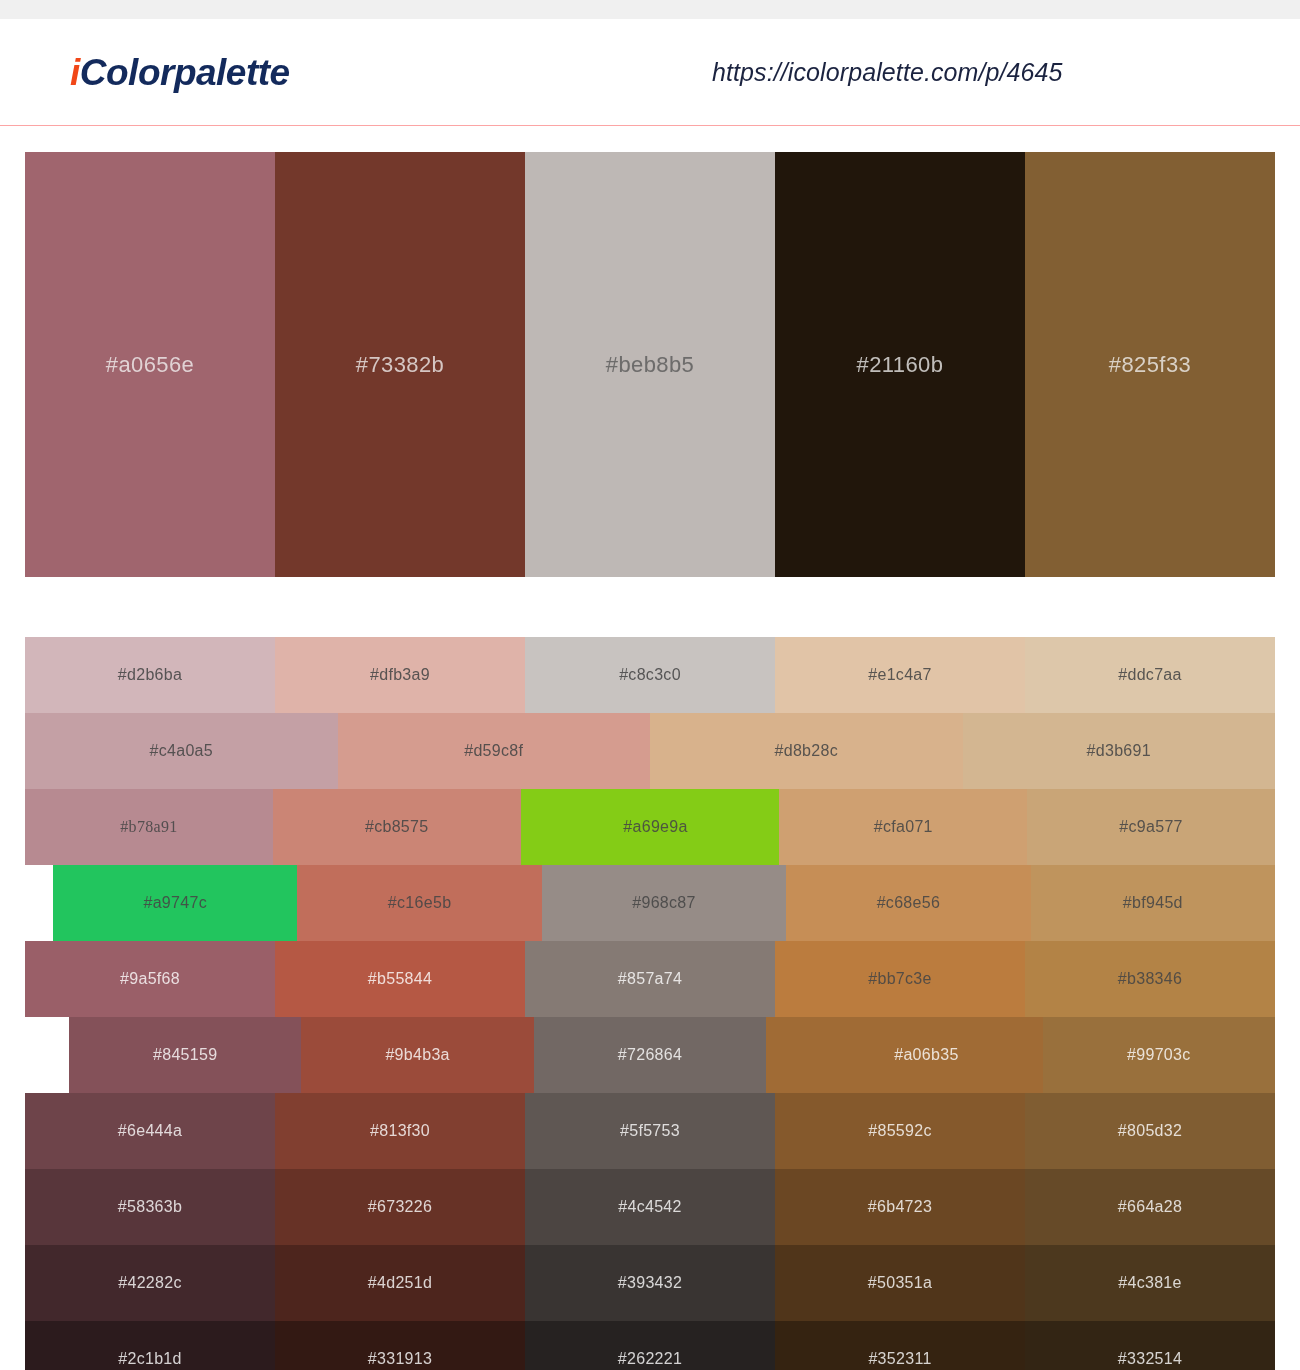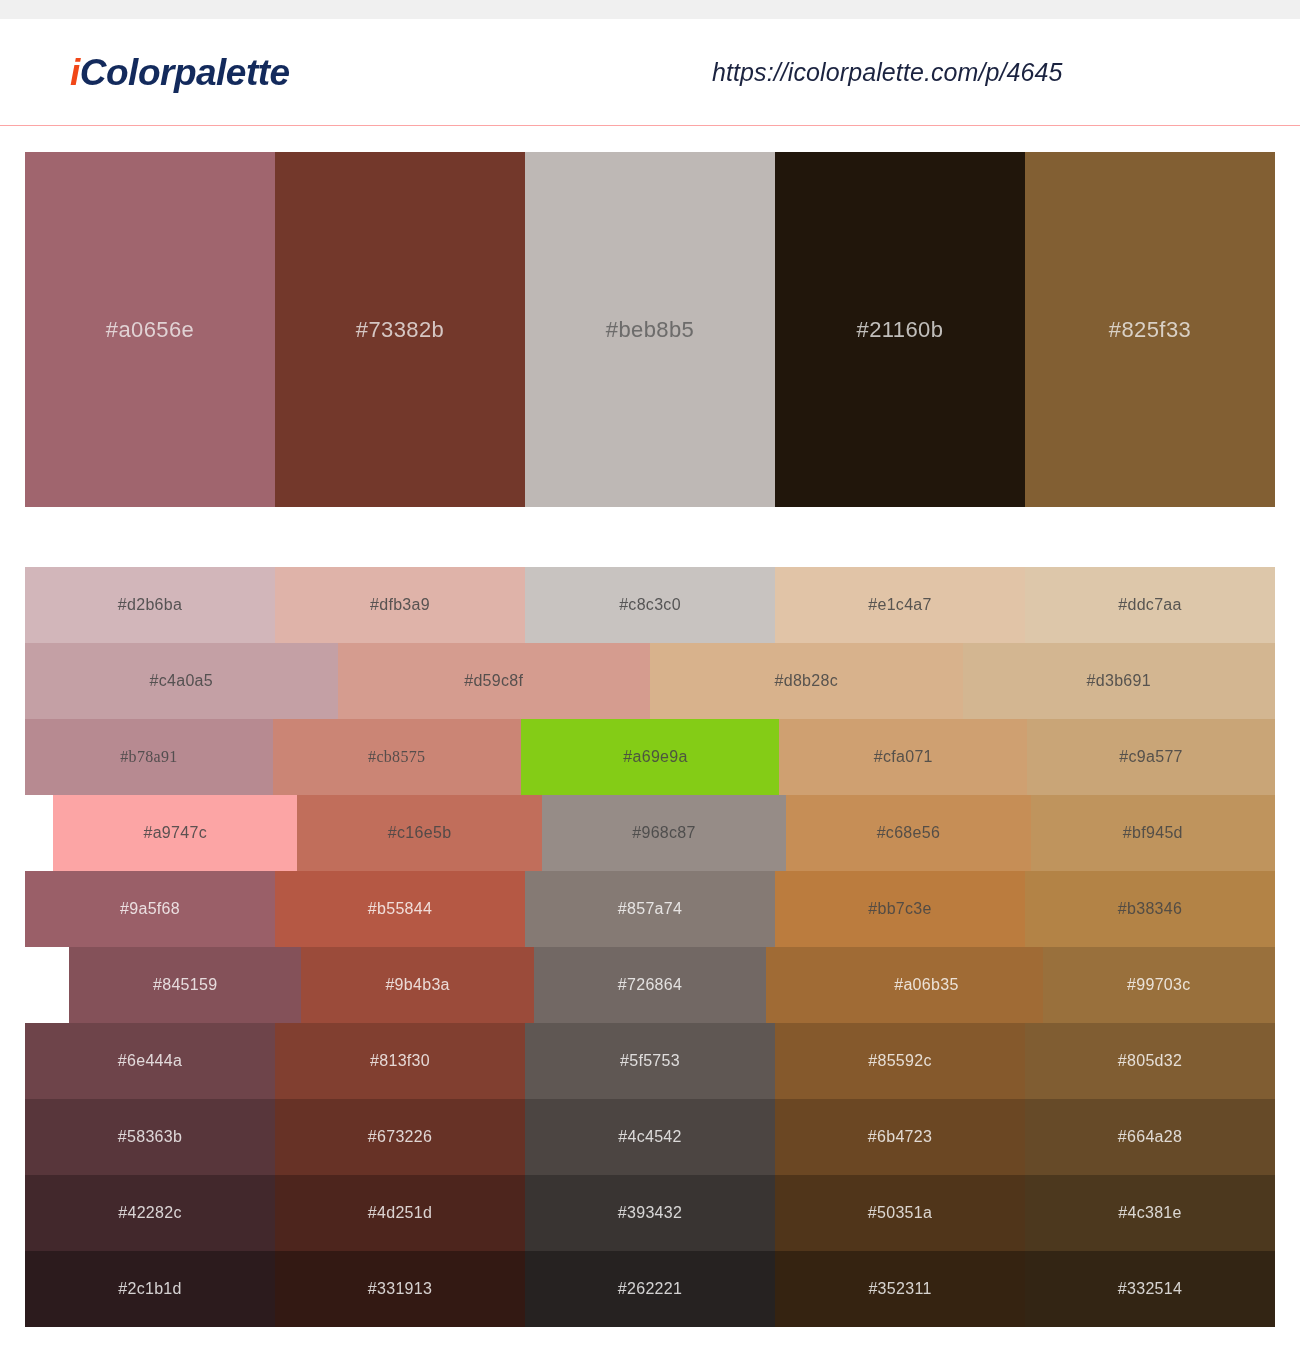--- a/index.html
+++ b/index.html
@@ -59,21 +59,21 @@
     letter-spacing: 0.1px;
   }
 
   
   .palette-wrap {
     padding: 26px 25px 0 25px;
   }
   .palette {
     display: flex;
     width: 1250px;
-    height: 355px;
+    height: 425px;
   }
   .swatch {
     flex: 1 1 0;
     display: flex;
     align-items: center;
     justify-content: center;
     position: relative;
   }
   .swatch-label {
     font-size: 22px;
@@ -182,35 +182,35 @@
           <span>#d8b28c</span>
         </div>
         <div class="grid-cell dark-text" style="background: rgb(211, 182, 145);">
           <span>#d3b691</span>
         </div>
       </div>
       <div class="grid-row">
         <div class="grid-cell dark-text" style="background: rgb(183, 138, 145); font-family: Liberation Serif, serif;">
           <span>#b78a91</span>
         </div>
-        <div class="grid-cell dark-text" style="background: rgb(203, 133, 117); font-family: Liberation Serif, serif;">
+        <div class="grid-cell dark-text" style="background: rgb(203, 133, 117);">
           <span>#cb8575</span>
         </div>
         <div class="grid-cell dark-text" style="background: #84cc16; padding-left: 11px;">
           <span>#a69e9a</span>
         </div>
         <div class="grid-cell dark-text" style="background: rgb(207, 160, 113);">
           <span>#cfa071</span>
         </div>
         <div class="grid-cell dark-text" style="background: rgb(201, 165, 119);">
           <span>#c9a577</span>
         </div>
       </div>
       <div class="grid-row">
-        <div class="grid-cell dark-text" style="background: #fca5a5; margin-left: 28px;">
+        <div class="grid-cell dark-text" style="background: #22c55e; margin-left: 28px;">
           <span>#a9747c</span>
         </div>
         <div class="grid-cell dark-text" style="background: rgb(193, 110, 91);">
           <span>#c16e5b</span>
         </div>
         <div class="grid-cell dark-text" style="background: rgb(150, 140, 135);">
           <span>#968c87</span>
         </div>
         <div class="grid-cell dark-text" style="background: rgb(198, 142, 86);">
           <span>#c68e56</span>

